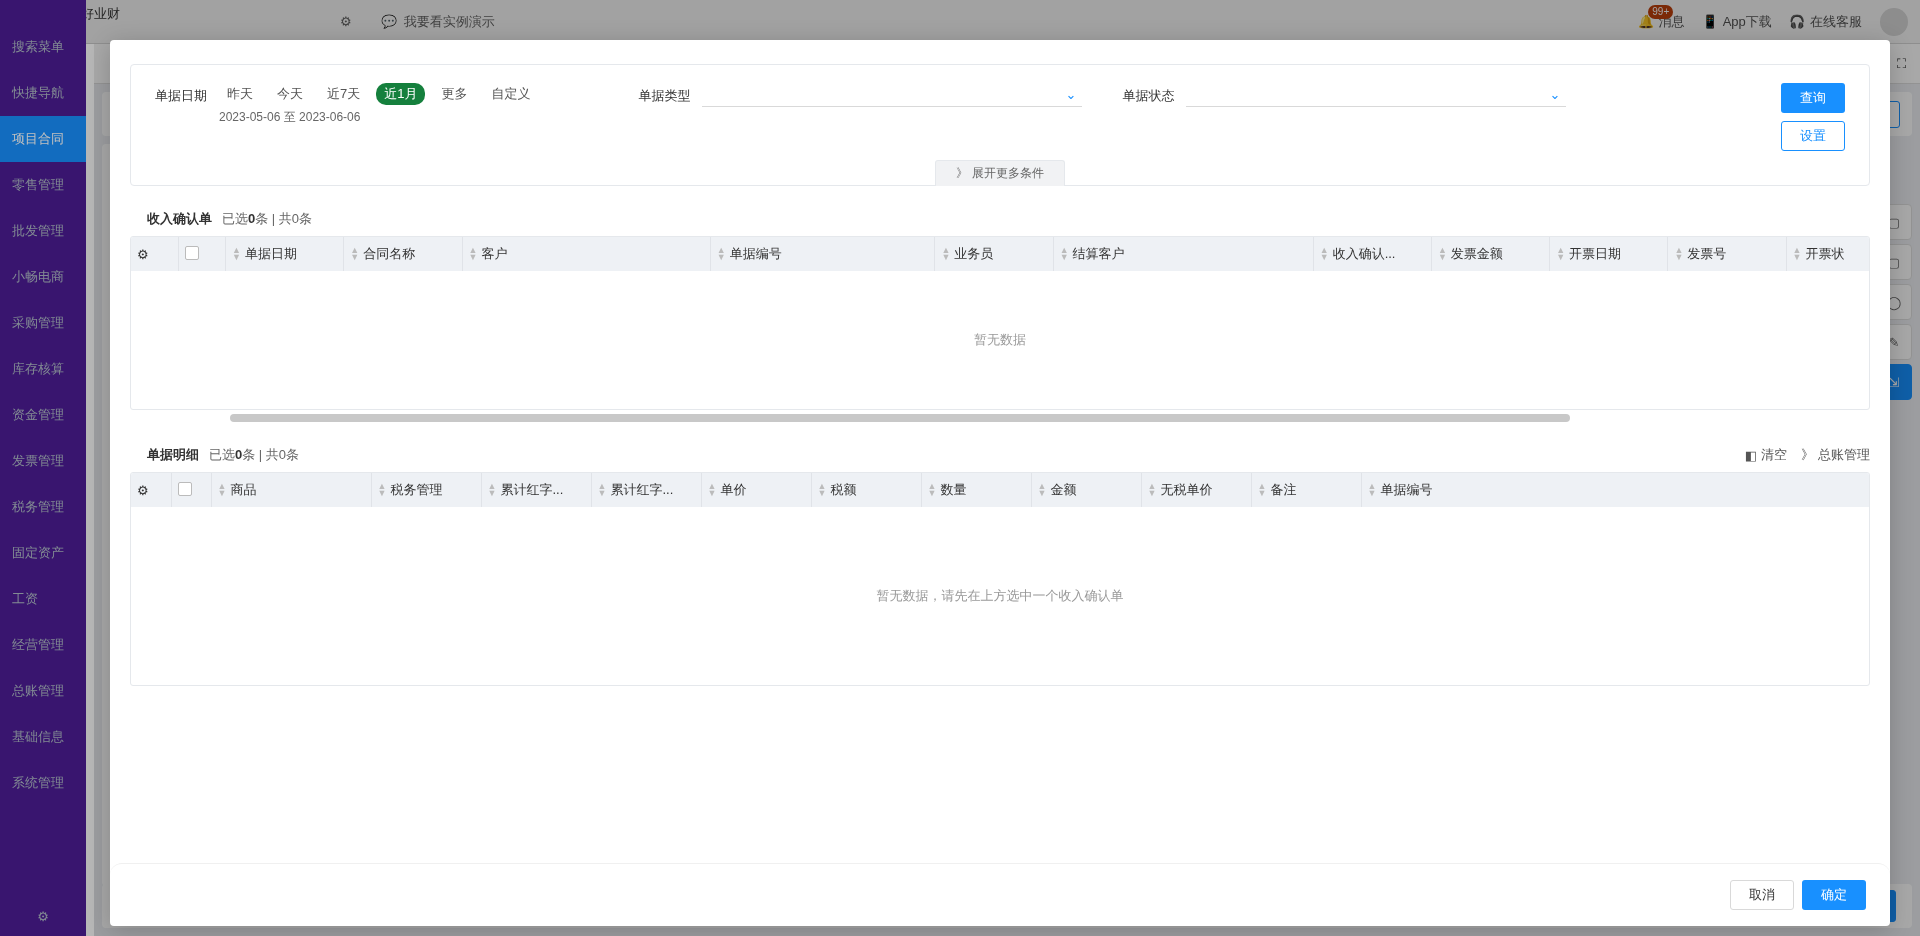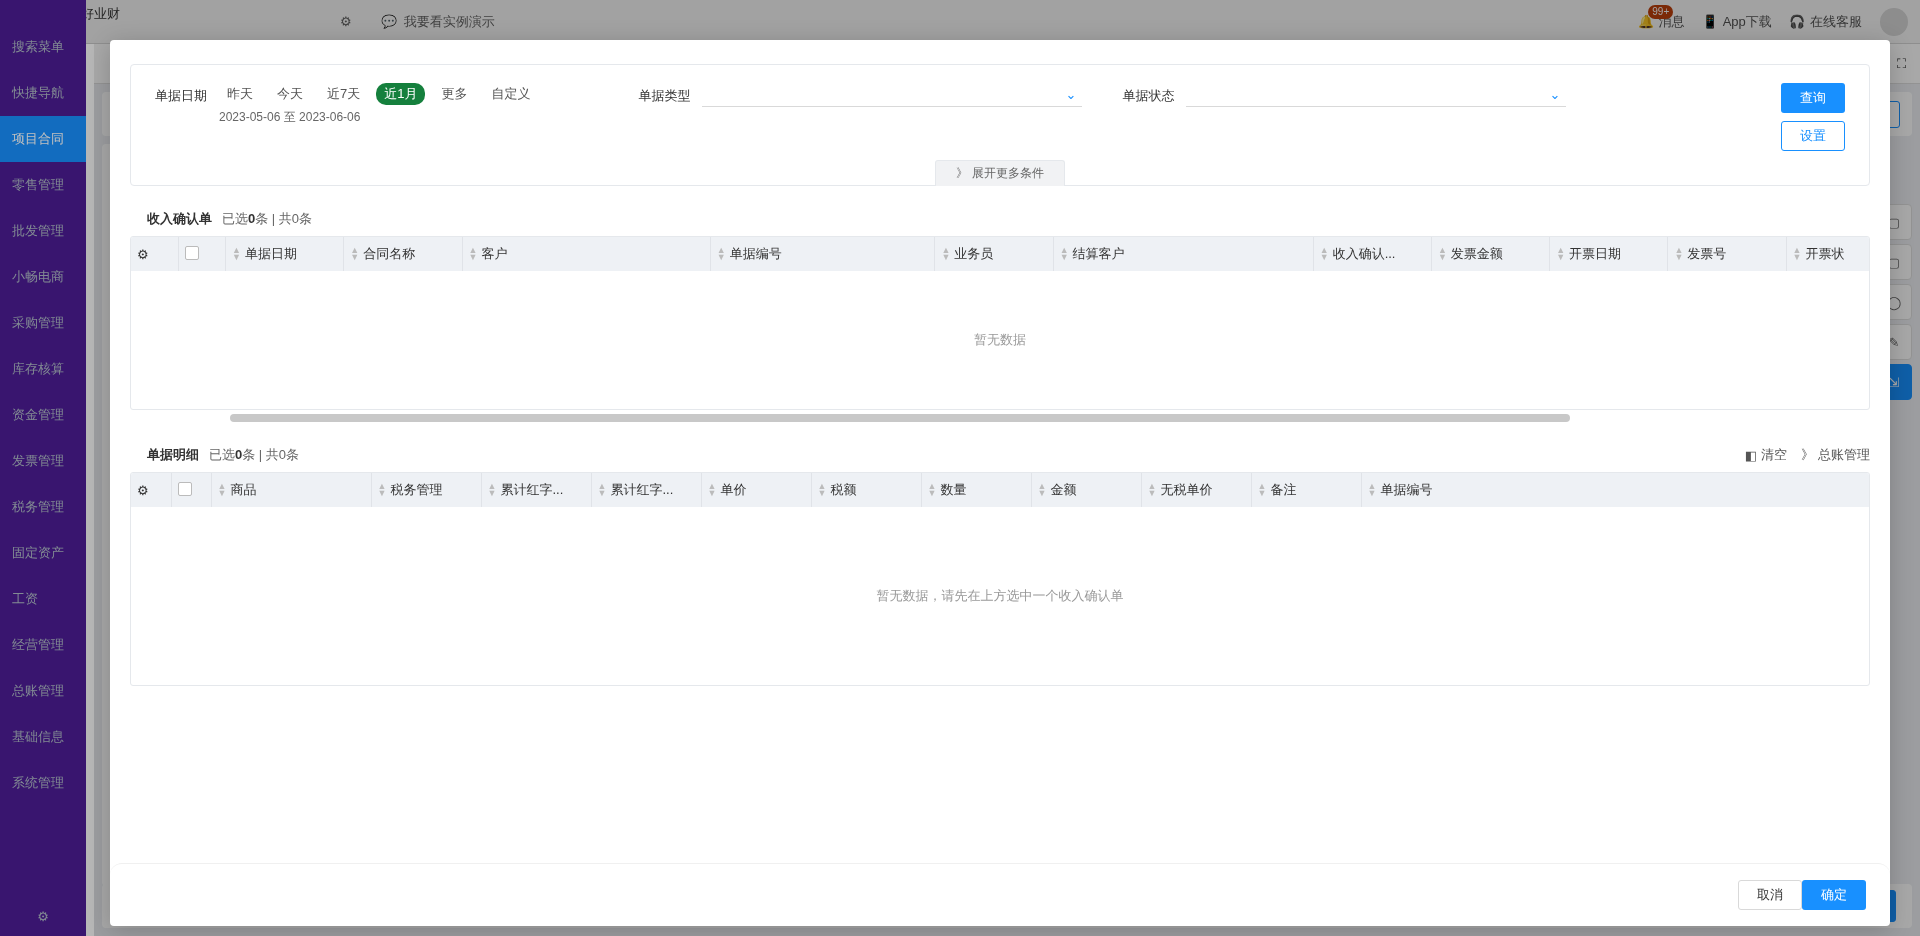--- a/index.html
+++ b/index.html
@@ -84,21 +84,21 @@
 .th-inner { display: flex; align-items: center; gap: 4px; }
 .sort-ic { color: #bbb; font-size: 9px; line-height: 7px; display: flex; flex-direction: column; }
 .gear-col { width: 40px; text-align: center; }
 .chk-col { width: 40px; text-align: center; }
 .checkbox { width: 14px; height: 14px; border: 1px solid #bbb; border-radius: 2px; display: inline-block; background: #fff; }
 .empty { text-align: center; color: #999; padding: 60px 0; font-size: 13px; }
 .hscroll { height: 10px; background: #fff; position: relative; margin: 4px 0 14px 0; }
 .hscroll-track { position: absolute; left: 100px; right: 300px; height: 8px; background: #c8c8c8; border-radius: 4px; }
 
 
-.modal-footer { padding: 16px 24px; display: flex; justify-content: flex-end; gap: 0; border-top: 1px solid #f0f0f0; border-radius: 12px; }
+.modal-footer { padding: 16px 24px; display: flex; justify-content: flex-end; gap: 8px; border-top: 1px solid #f0f0f0; border-radius: 12px; }
 .btn-default { background: #fff; border: 1px solid #d9d9d9; color: #333; }
 </style>
 </head>
 <body>
 
 <div class="top-header">
   <div class="logo-area">
     <div class="logo-icon"></div>
     <div>
       <div class="logo-text">畅捷通好业财</div>

